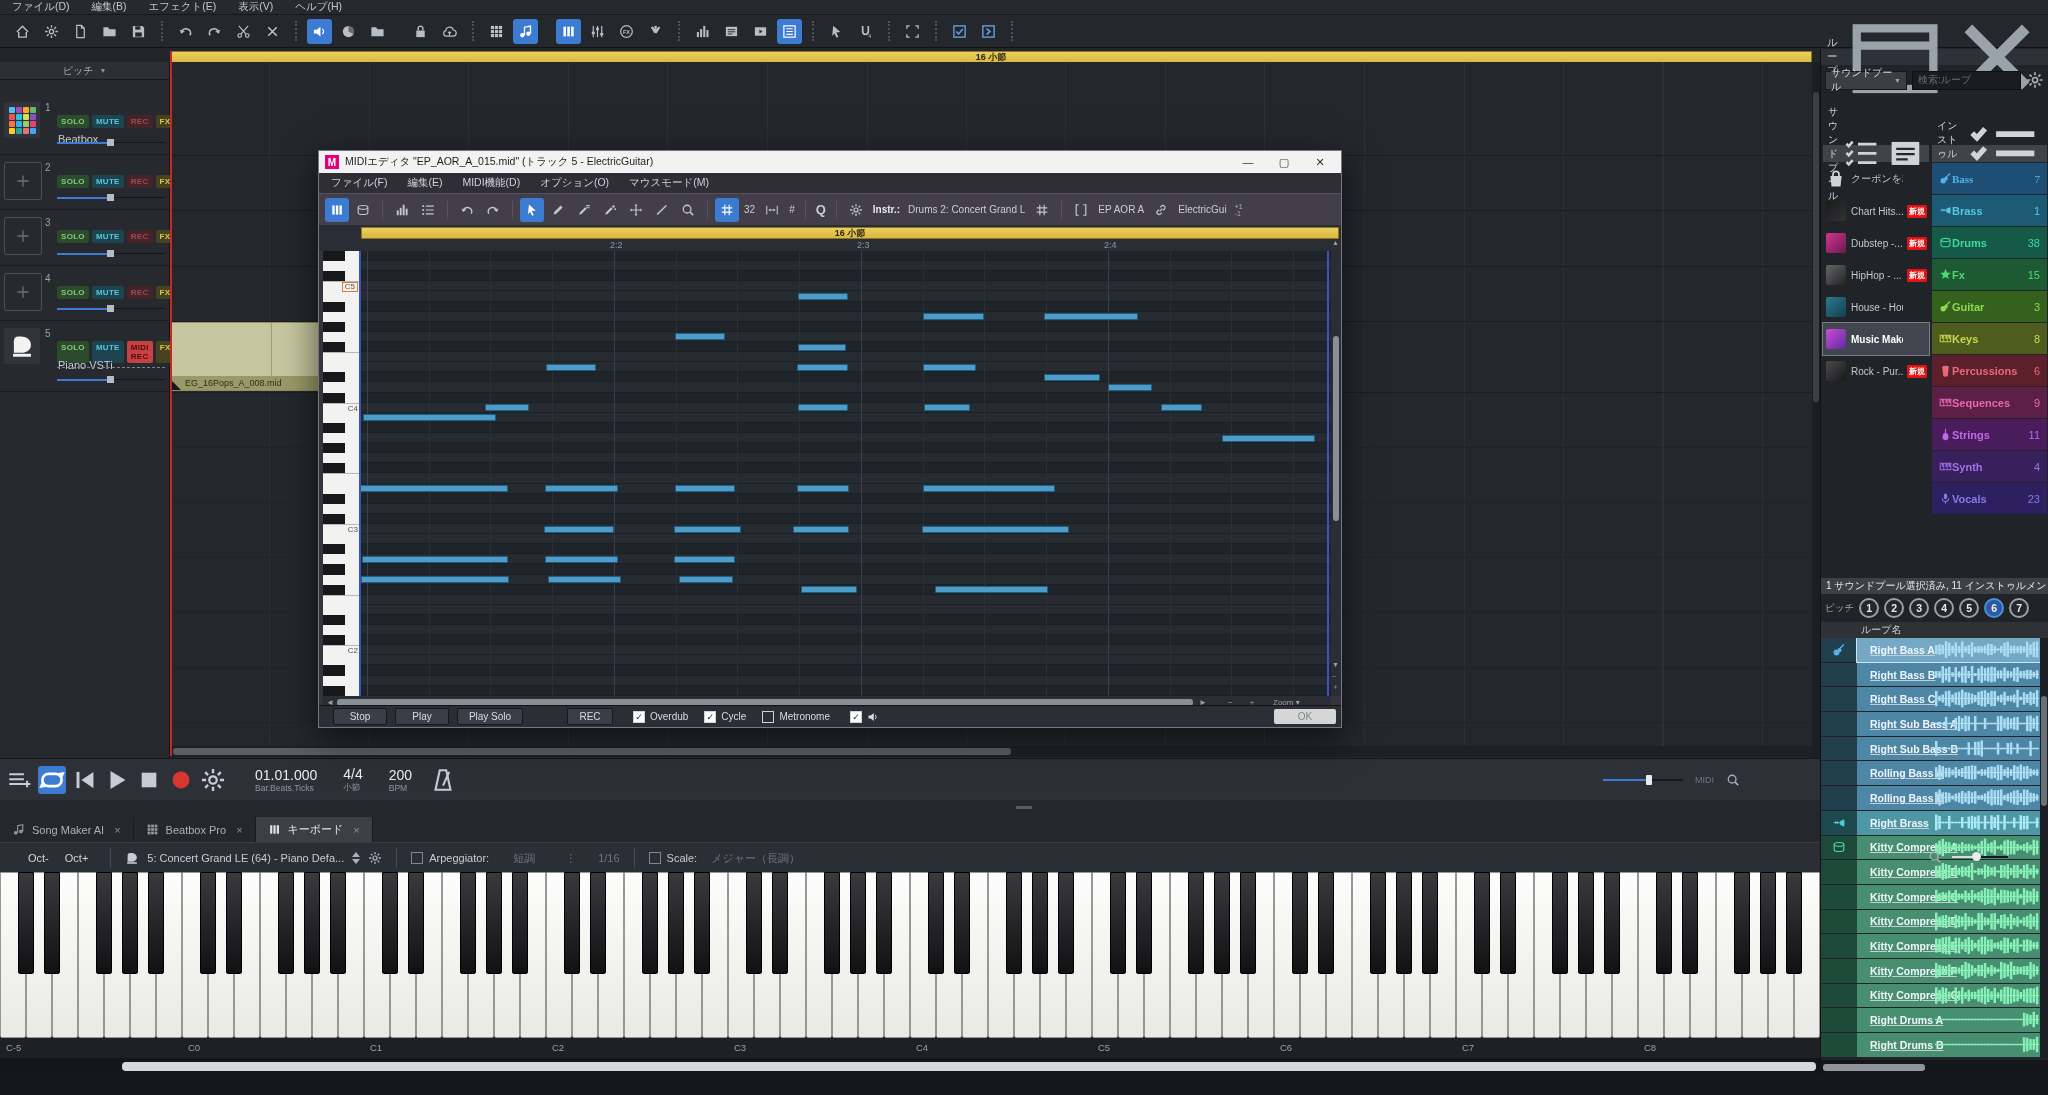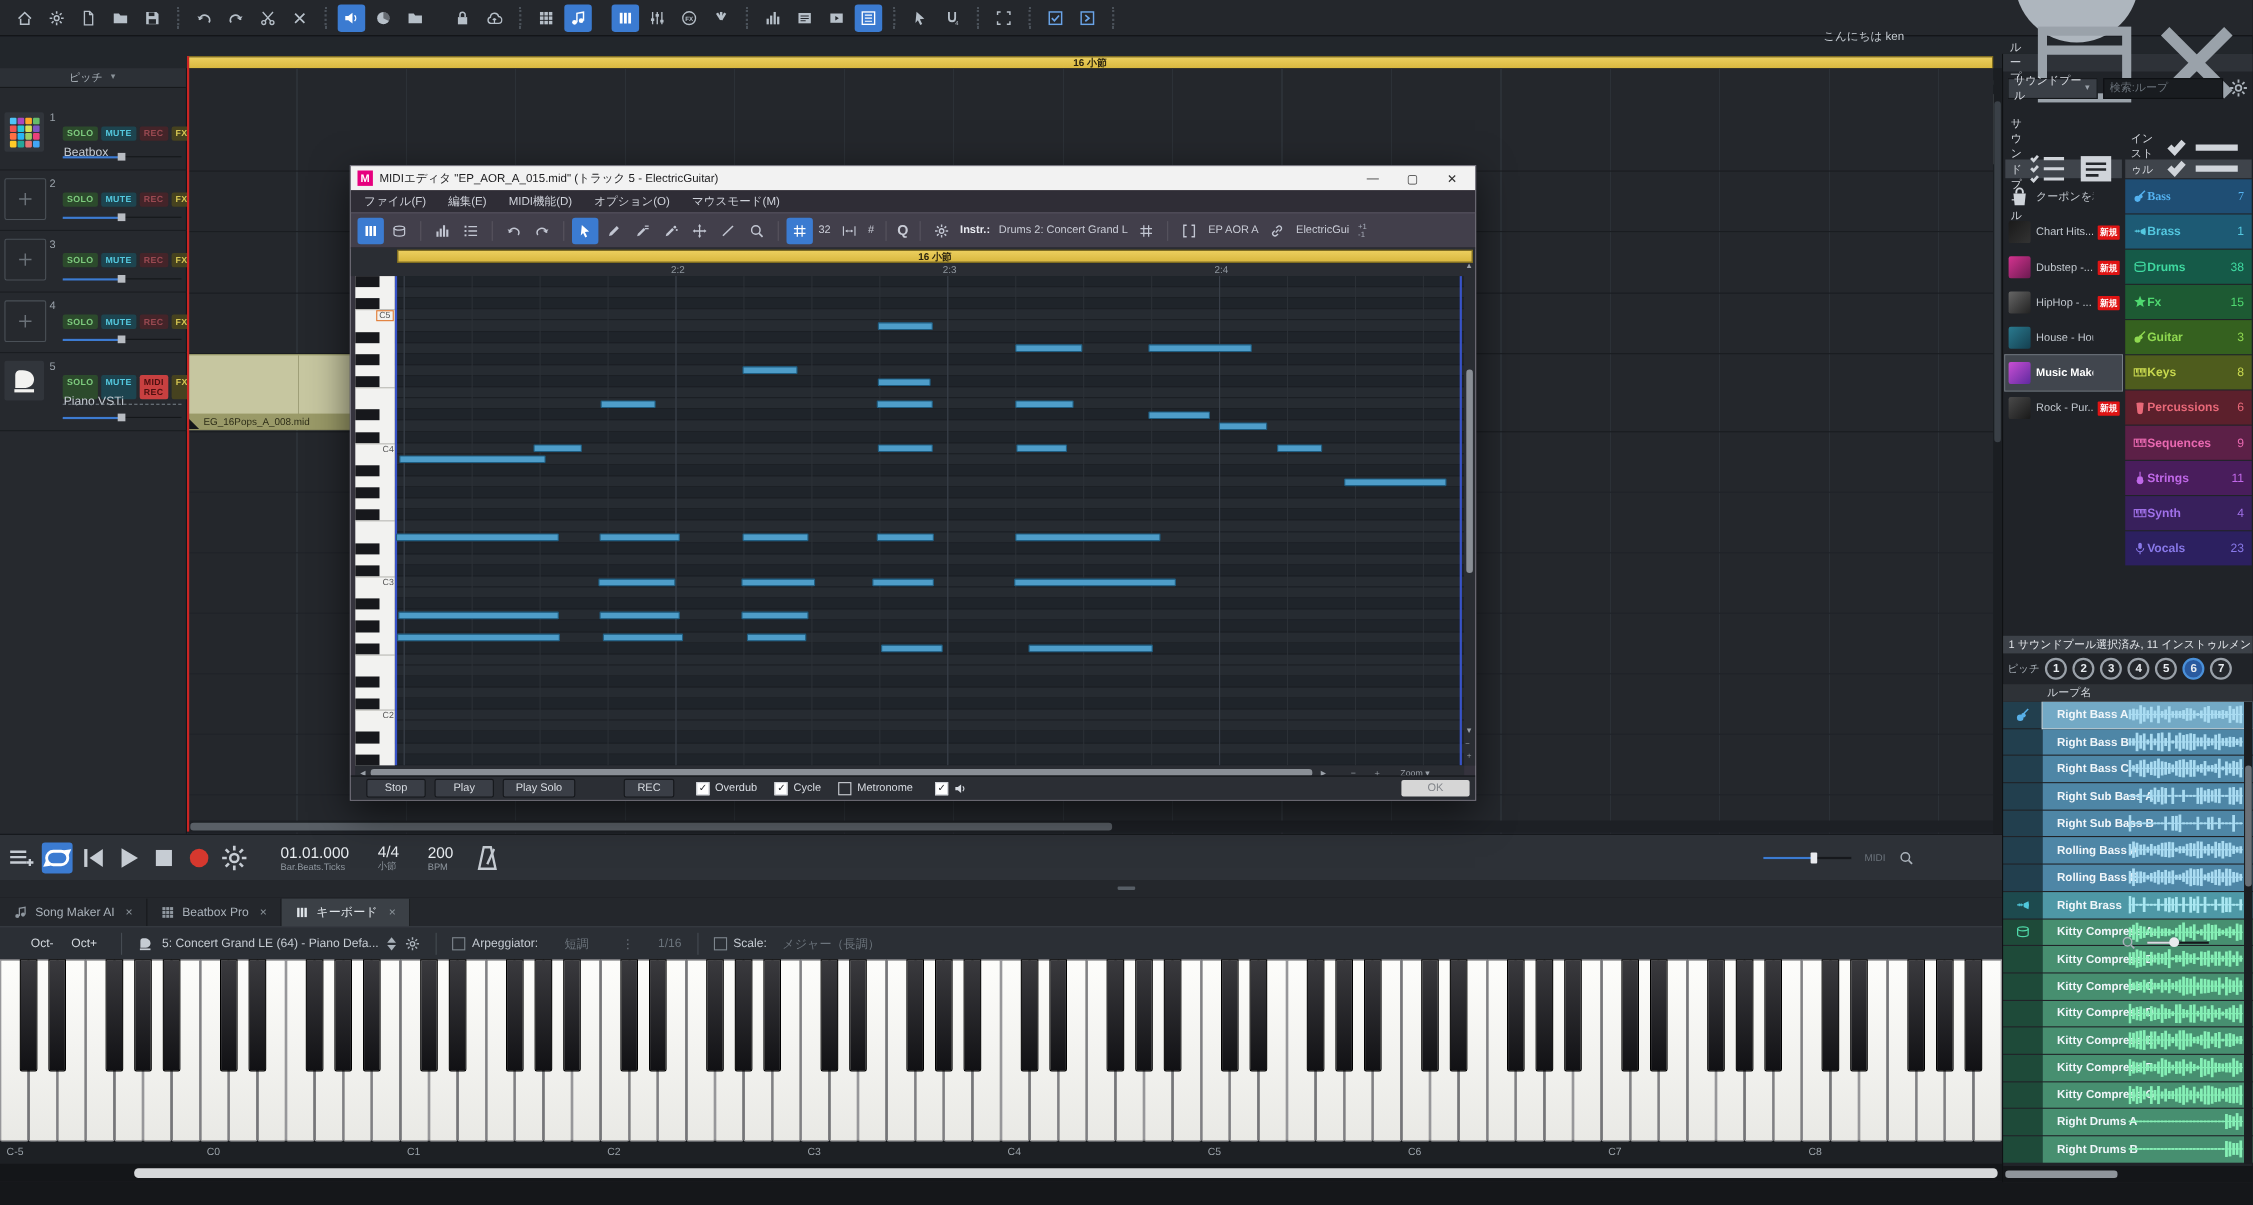--- a/index.html
+++ b/index.html
@@ -176,36 +176,43 @@
   #rpstatus{position:absolute;left:0;top:529px;width:228px;height:16px;background:#3c4148;font-size:10px;color:#e6e9ed;
             display:flex;align-items:center;padding-left:5px;box-sizing:border-box;white-space:nowrap;overflow:hidden;}
   #pitchrow{position:absolute;left:0;top:545px;width:228px;height:28px;display:flex;align-items:center;gap:5px;padding-left:4px;box-sizing:border-box;}
   #pitchrow .plbl{font-size:9.5px;color:#aab2ba;}
   .pcirc{width:20px;height:20px;border-radius:50%;border:2px solid #9aa1a9;box-sizing:border-box;color:#e8ecf0;
          font-size:10.5px;font-weight:bold;display:flex;align-items:center;justify-content:center;flex:0 0 auto;background:#24272c;}
   .pcirc.on{border-color:#4a90d9;background:#2a5a9f;}
   #loophdr{position:absolute;left:0;top:573px;width:228px;height:16px;background:#2e3237;font-size:10px;color:#cfd4da;
            display:flex;align-items:center;padding-left:40px;box-sizing:border-box;}
   #looplist{position:absolute;left:0;top:589px;width:228px;height:420px;overflow:hidden;}
-  .looprow{height:23.7px;margin-bottom:1px;display:flex;}
+  .looprow{height:23.7px;margin-bottom:1px;display:flex;text-decoration:underline;}
   .lgut{width:36px;flex:0 0 auto;display:flex;align-items:center;justify-content:center;}
   .lgut svg{width:14px;height:14px;}
   .lbody{flex:1;display:flex;align-items:center;padding-left:13px;font-size:10.5px;font-weight:bold;color:#f0f6fa;position:relative;box-sizing:border-box;}
   .lbody.sel{outline:1px solid #cfe4ee;}
   .lwave{position:absolute;right:10px;top:1px;}
   #rpvscroll{position:absolute;right:0;top:589px;width:8px;height:420px;background:#1b1e22;}
   #rpvthumb{position:absolute;left:1px;top:58px;width:6px;height:110px;background:#6a7077;border-radius:3px;}
   #rphscroll{position:absolute;left:0;top:1011px;width:228px;height:15px;background:#141619;}
   #rphthumb{position:absolute;left:2px;top:4px;width:102px;height:7px;background:#8f959b;border-radius:3px;}
 </style>
 </head>
 <body>
 
 <div id="screen">
 
+  <div id="menubar">
+      <span>ファイル(D)</span>
+      <span>編集(B)</span>
+      <span>エフェクト(E)</span>
+      <span>表示(V)</span>
+      <span>ヘルプ(H)</span>
+    </div>
   <div id="toolbar">
       <div class="tbtn">
         <svg viewBox="0 0 16 16">
           <path d="M2 8.5L8 2.5l6 6" fill="none" stroke="currentColor" stroke-width="1.5"></path>
           <path d="M4 8.5V14h8V8.5" fill="none" stroke="currentColor" stroke-width="1.5"></path>
         </svg>
       </div>
       <div class="tbtn">
         <svg viewBox="0 0 16 16">
           <circle cx="8" cy="8" r="2.3" fill="none" stroke="currentColor" stroke-width="1.4"></circle>
@@ -401,29 +408,20 @@
         </svg>
       </div>
       <div class="tbtn tint">
         <svg viewBox="0 0 16 16">
           <rect x="2" y="2" width="12" height="12" fill="none" stroke="currentColor" stroke-width="1.4"></rect>
           <path d="M6 5l3.6 3L6 11" stroke="currentColor" stroke-width="1.6" fill="none"></path>
         </svg>
       </div>
       <div class="tsep"></div>
     </div>
-  <div id="userbox">
-    <span>こんにちは ken</span>
-    <span>
-        <svg viewBox="0 0 16 16" style="width: 100%; height: 100%;">
-          <circle cx="8" cy="5.3" r="3" fill="currentColor"></circle>
-          <path d="M2 14.2a6 4.6 0 0 1 12 0z" fill="currentColor"></path>
-        </svg>
-      </span>
-  </div>
 
   <div id="ruler" class="abs">
     <div id="loopbar"><span>16 小節</span></div>
   <span class="rlbl" style="left: 172px;">1:1</span>
       <span class="rlbl" style="left: 271.5px;">1:3</span>
       <span class="rlbl" style="left: 371px;">2:1</span>
       <span class="rlbl" style="left: 470.5px;">2:3</span>
       <span class="rlbl" style="left: 570px;">3:1</span>
       <span class="rlbl" style="left: 669.5px;">3:3</span>
       <span class="rlbl" style="left: 769px;">4:1</span>

